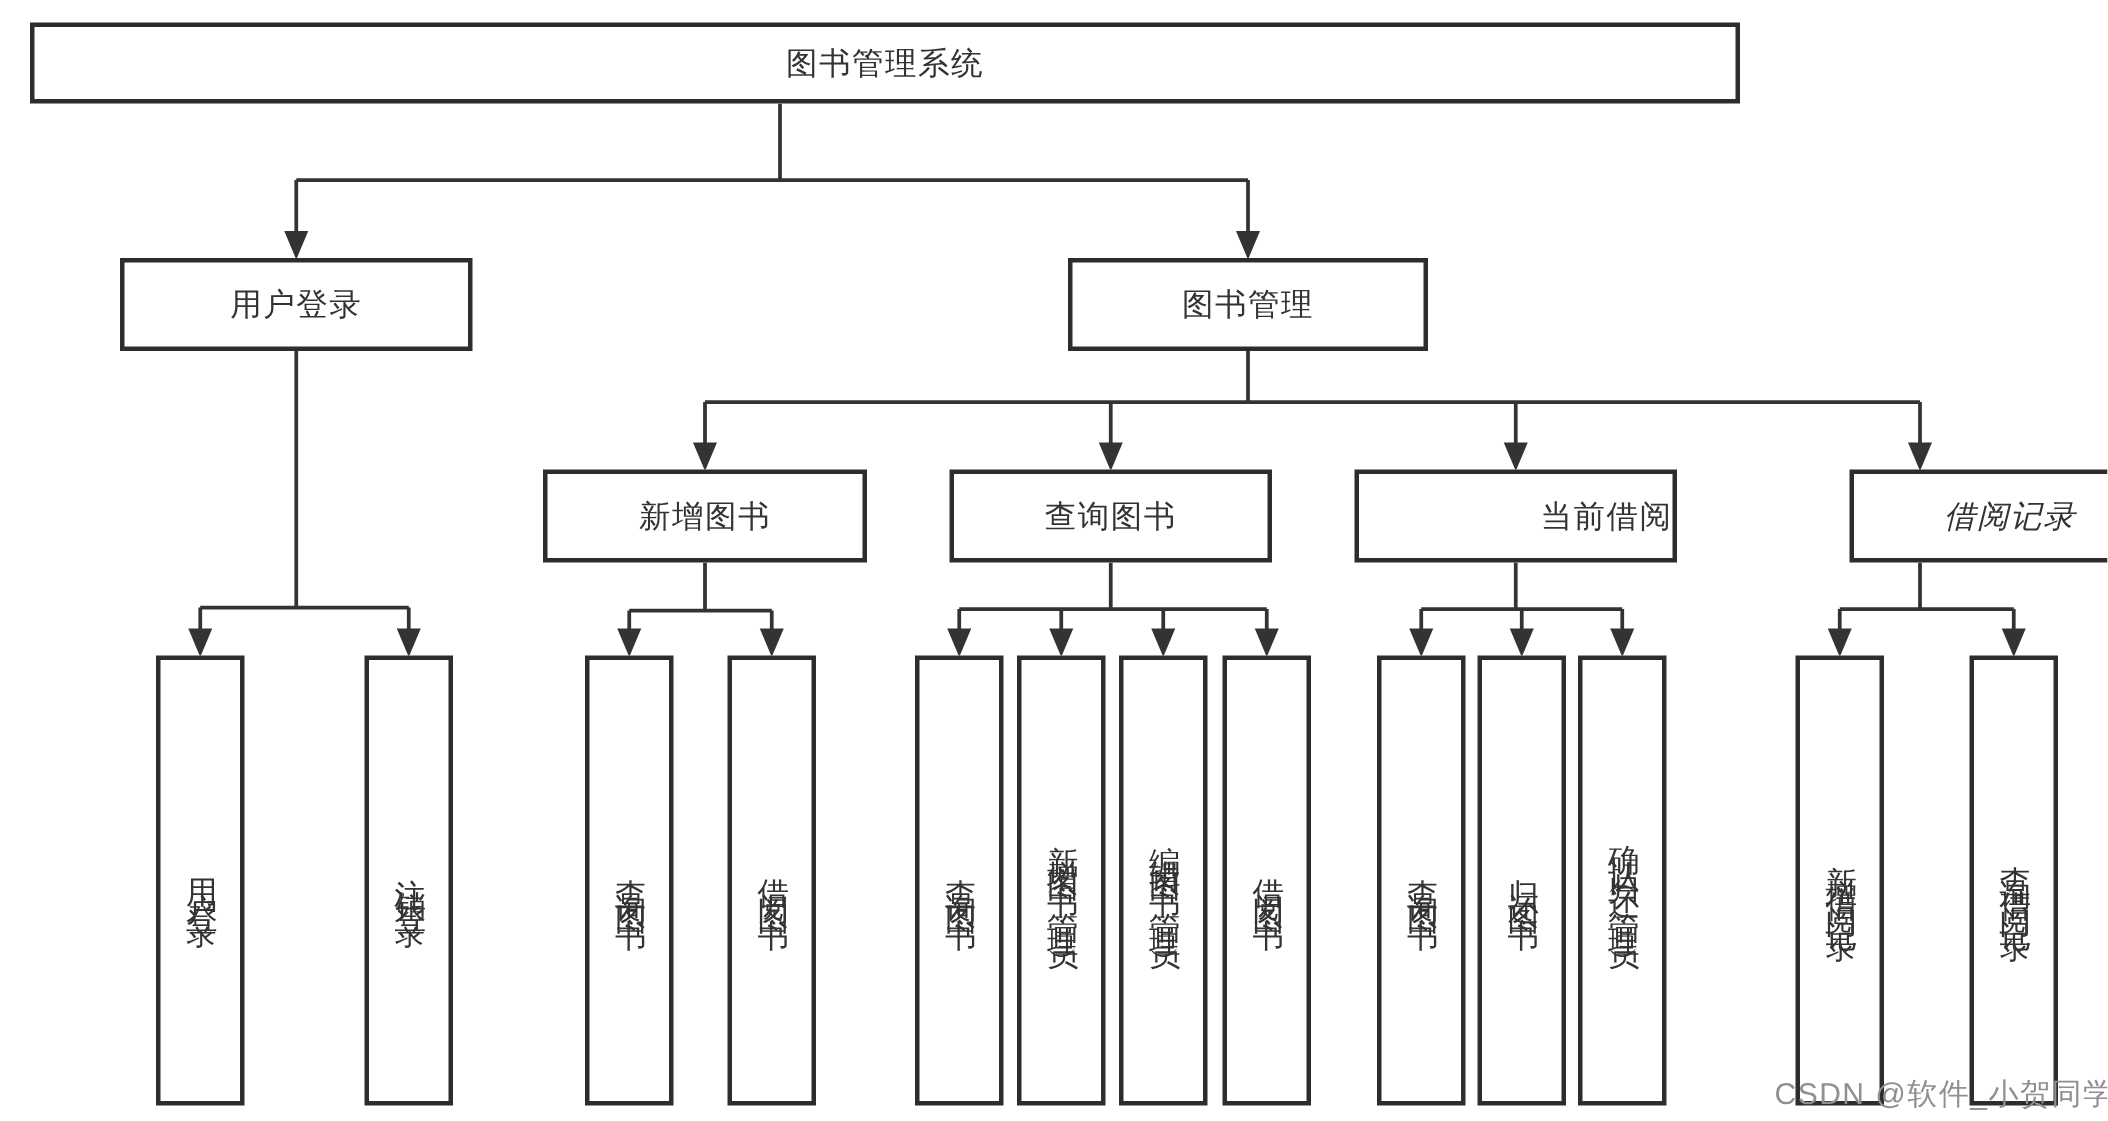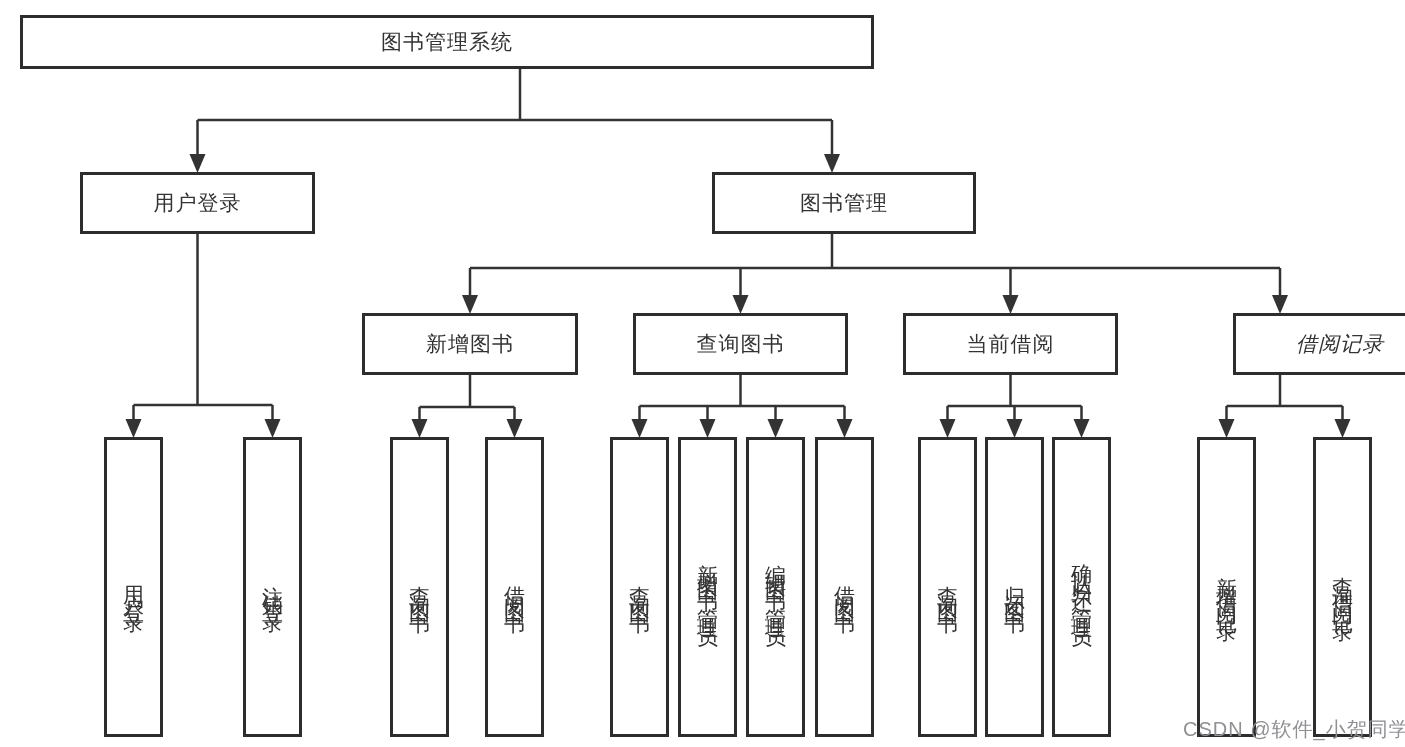--- a/index.html
+++ b/index.html
@@ -18,26 +18,26 @@
   }
   .h-box{font-size:21px;letter-spacing:1px;}
   .v-box .v-text{
     writing-mode:vertical-rl;
     text-orientation:mixed;
     font-size:21px;
     letter-spacing:9px;
     line-height:1.05;
     white-space:nowrap;
   }
-  .box-root   {left:20px;  top:15px;  width:854px;height:54px;}
+  .box-root   {left:20px;  top:15px;  width:1140px;height:54px;}
   .box-login  {left:80px;  top:172px; width:235px; height:62px;}
-  .box-mgmt   {left:712px; top:172px; width:264px; height:62px;}
+  .box-mgmt   {left:712px; top:172px; width:240px; height:62px;}
   .box-rec    {left:362px; top:313px; width:216px; height:62px;}
   .box-borrow {left:633px; top:313px; width:215px; height:62px;}
-  .box-current{left:903px; top:313px; width:215px; height:62px;}
+  .box-current{left:903px; top:313px; width:215px; height:62px;justify-content:flex-end;}
   .box-records{left:1233px;top:313px; width:214px; height:62px;font-style:italic;}
   .leaf{top:437px;width:59px;height:300px;}
   .l1a{left:104px;} .l1b{left:243px;}
   .l2a{left:390px;} .l2b{left:485px;}
   .l3a{left:610px;} .l3b{left:678px;} .l3c{left:746px;} .l3d{left:815px;}
   .l4a{left:918px;} .l4b{left:985px;} .l4c{left:1052px;}
   .l5a{left:1197px;} .l5b{left:1313px;}
   .watermark{
     position:absolute;z-index:3;left:1183px;top:716px;
     font-size:20px;color:#8f8f94;letter-spacing:1px;white-space:nowrap;

